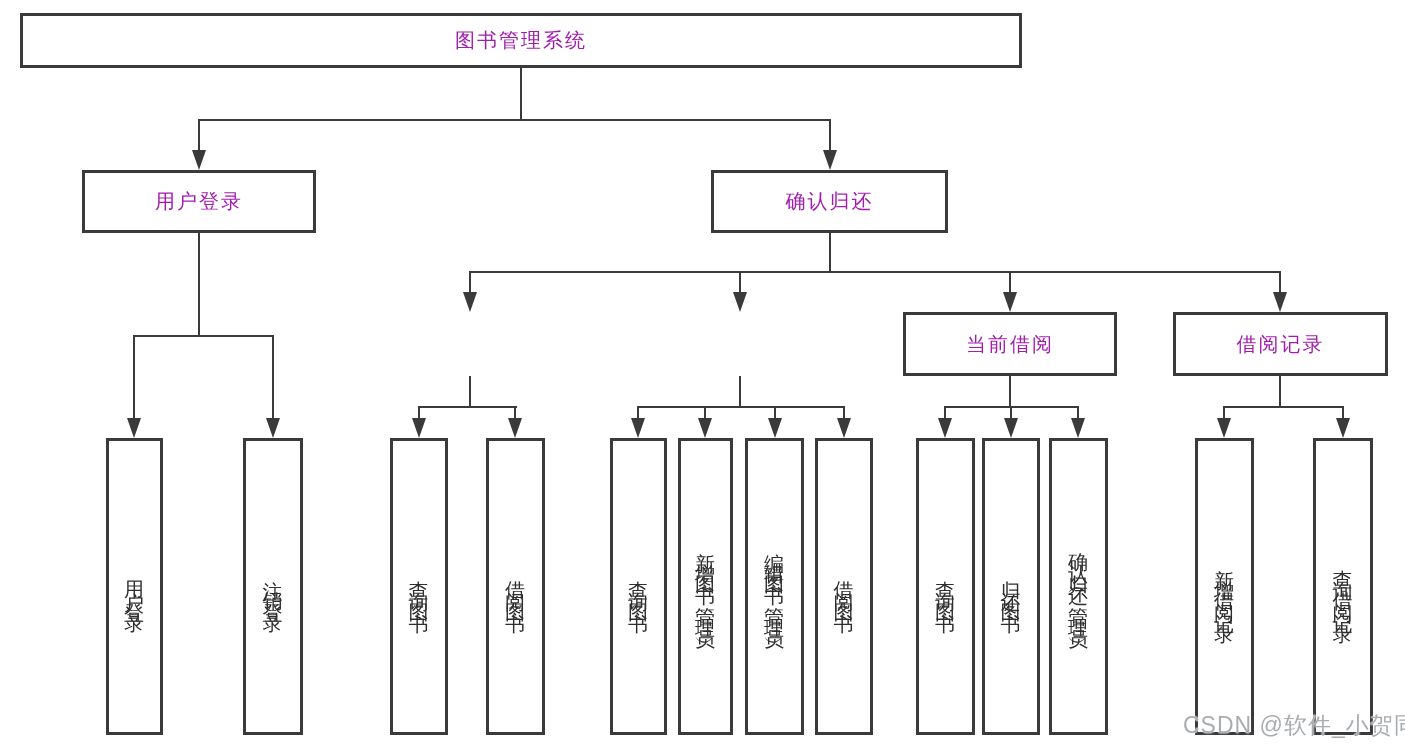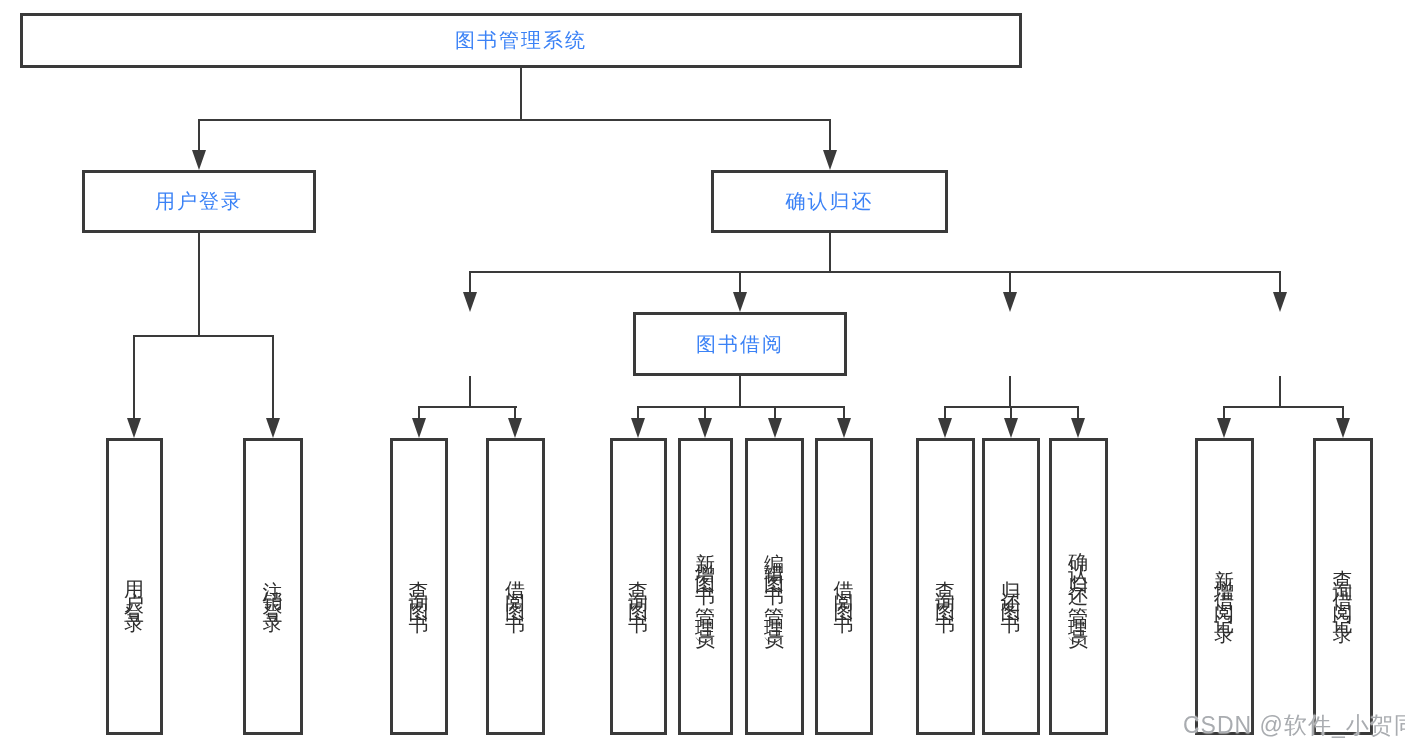--- a/index.html
+++ b/index.html
@@ -15,21 +15,21 @@
     position: absolute;
     box-sizing: border-box;
     background: #ffffff;
     border: 3px solid #3a3a3a;
     display: flex;
     align-items: center;
     justify-content: center;
   }
   .hlabel {
     font-size: 20px;
-    color: #3b82f6;
+    color: #a21caf;
     letter-spacing: 2px;
     white-space: nowrap;
   }
   .vlabel {
     writing-mode: vertical-rl;
     font-size: 20px;
     color: #2e2e2e;
     letter-spacing: 11px;
     white-space: nowrap;
     line-height: 1;
@@ -94,22 +94,25 @@
     <div class="vline" style="left:469px;  top:271px; height:23px;"></div>
     <div class="vline" style="left:739px;  top:271px; height:23px;"></div>
     <div class="vline" style="left:1009px; top:271px; height:23px;"></div>
     <div class="vline" style="left:1279px; top:271px; height:23px;"></div>
     <div class="arrow" style="left:463px;  top:292px;"></div>
     <div class="arrow" style="left:733px;  top:292px;"></div>
     <div class="arrow" style="left:1003px; top:292px;"></div>
     <div class="arrow" style="left:1273px; top:292px;"></div>
   </div>
 
-  <div class="box" style="left:633px; top:312px; width:214px; height:64px;">
-    <span class="hlabel">图书借阅</span>
+  <div class="box" style="left:903px; top:312px; width:214px; height:64px;">
+    <span class="hlabel">当前借阅</span>
+  </div>
+  <div class="box" style="left:1173px; top:312px; width:215px; height:64px;">
+    <span class="hlabel">借阅记录</span>
   </div>
 
   <div>
     <div class="vline" style="left:469px; top:376px; height:32px;"></div>
     <div class="hline" style="left:418px; top:406px; width:99px;"></div>
     <div class="vline" style="left:418px; top:406px; height:14px;"></div>
     <div class="vline" style="left:514px; top:406px; height:14px;"></div>
     <div class="arrow" style="left:412px; top:418px;"></div>
     <div class="arrow" style="left:508px; top:418px;"></div>
   </div>

